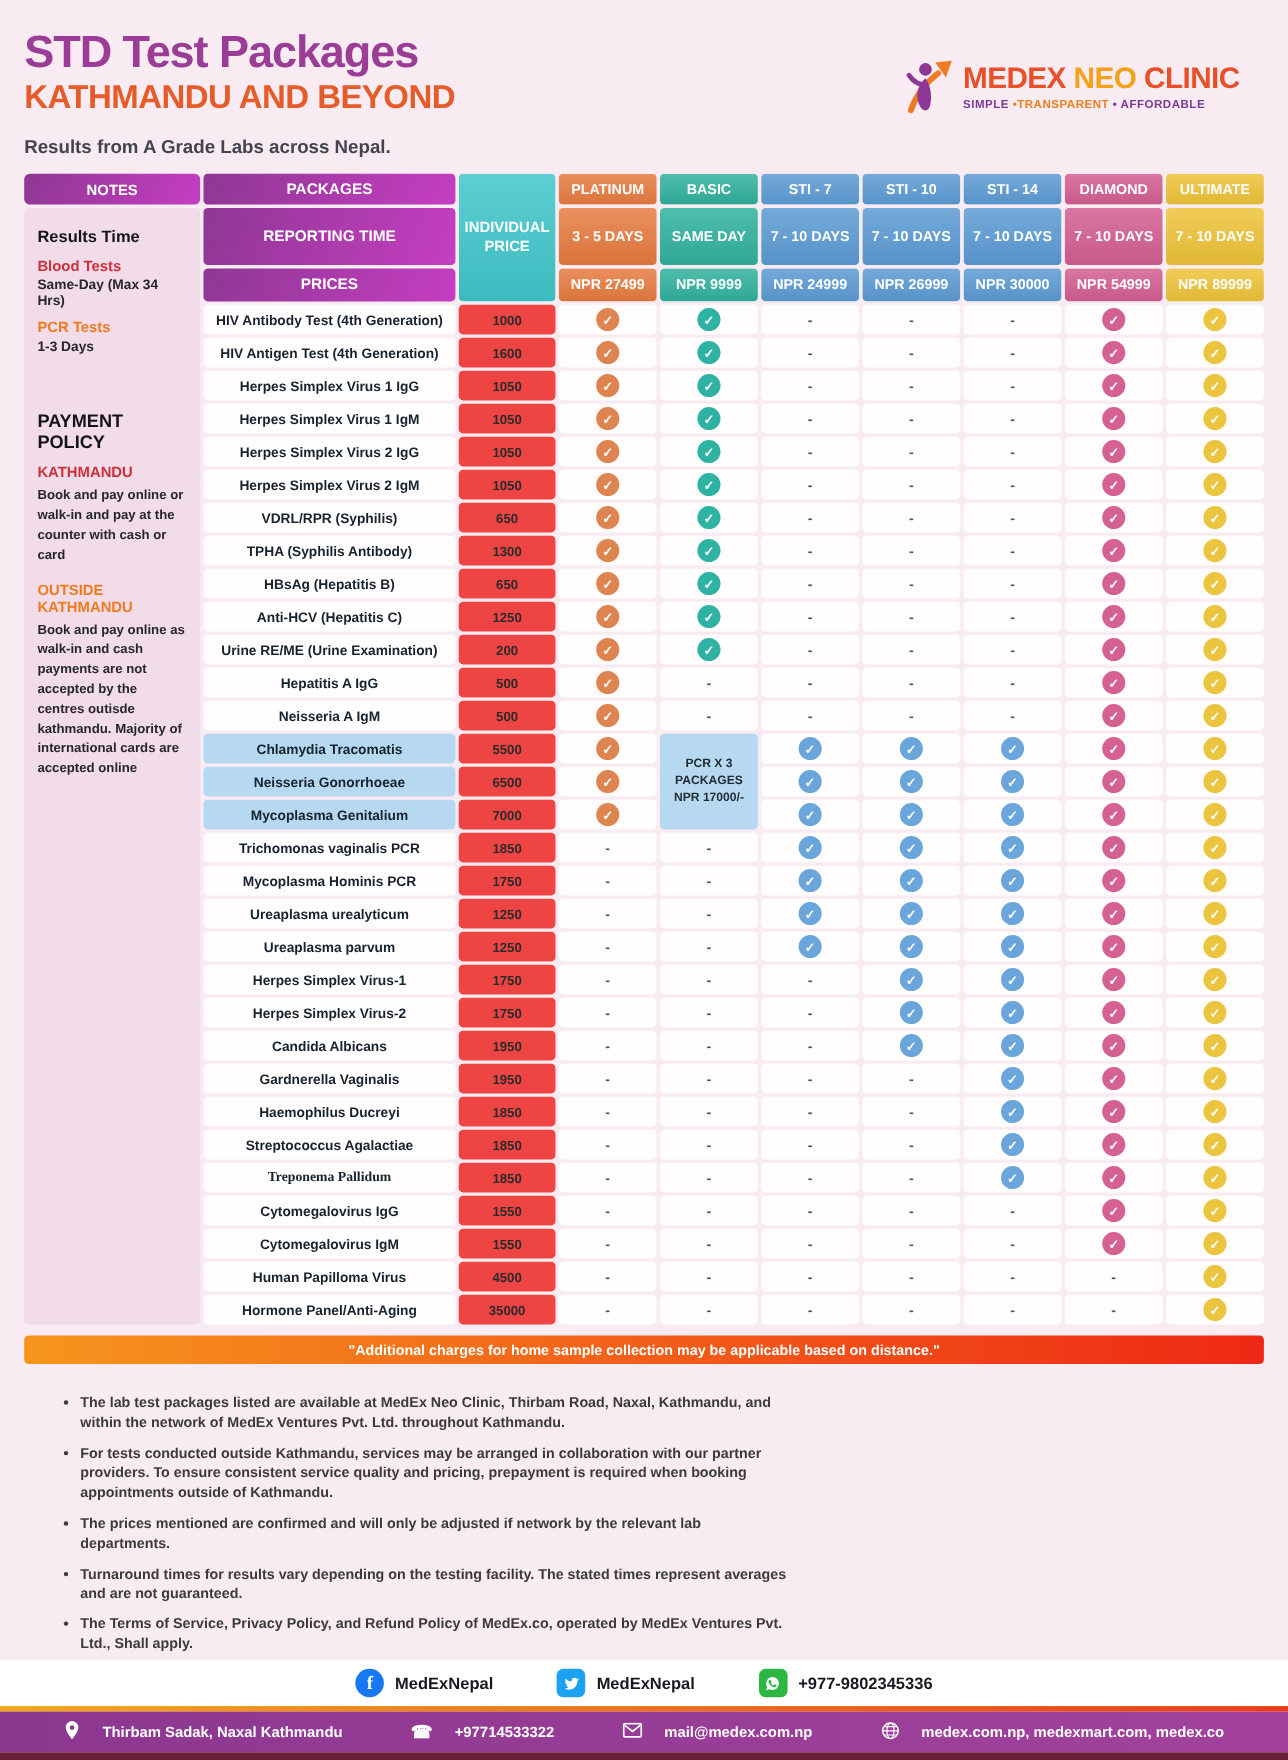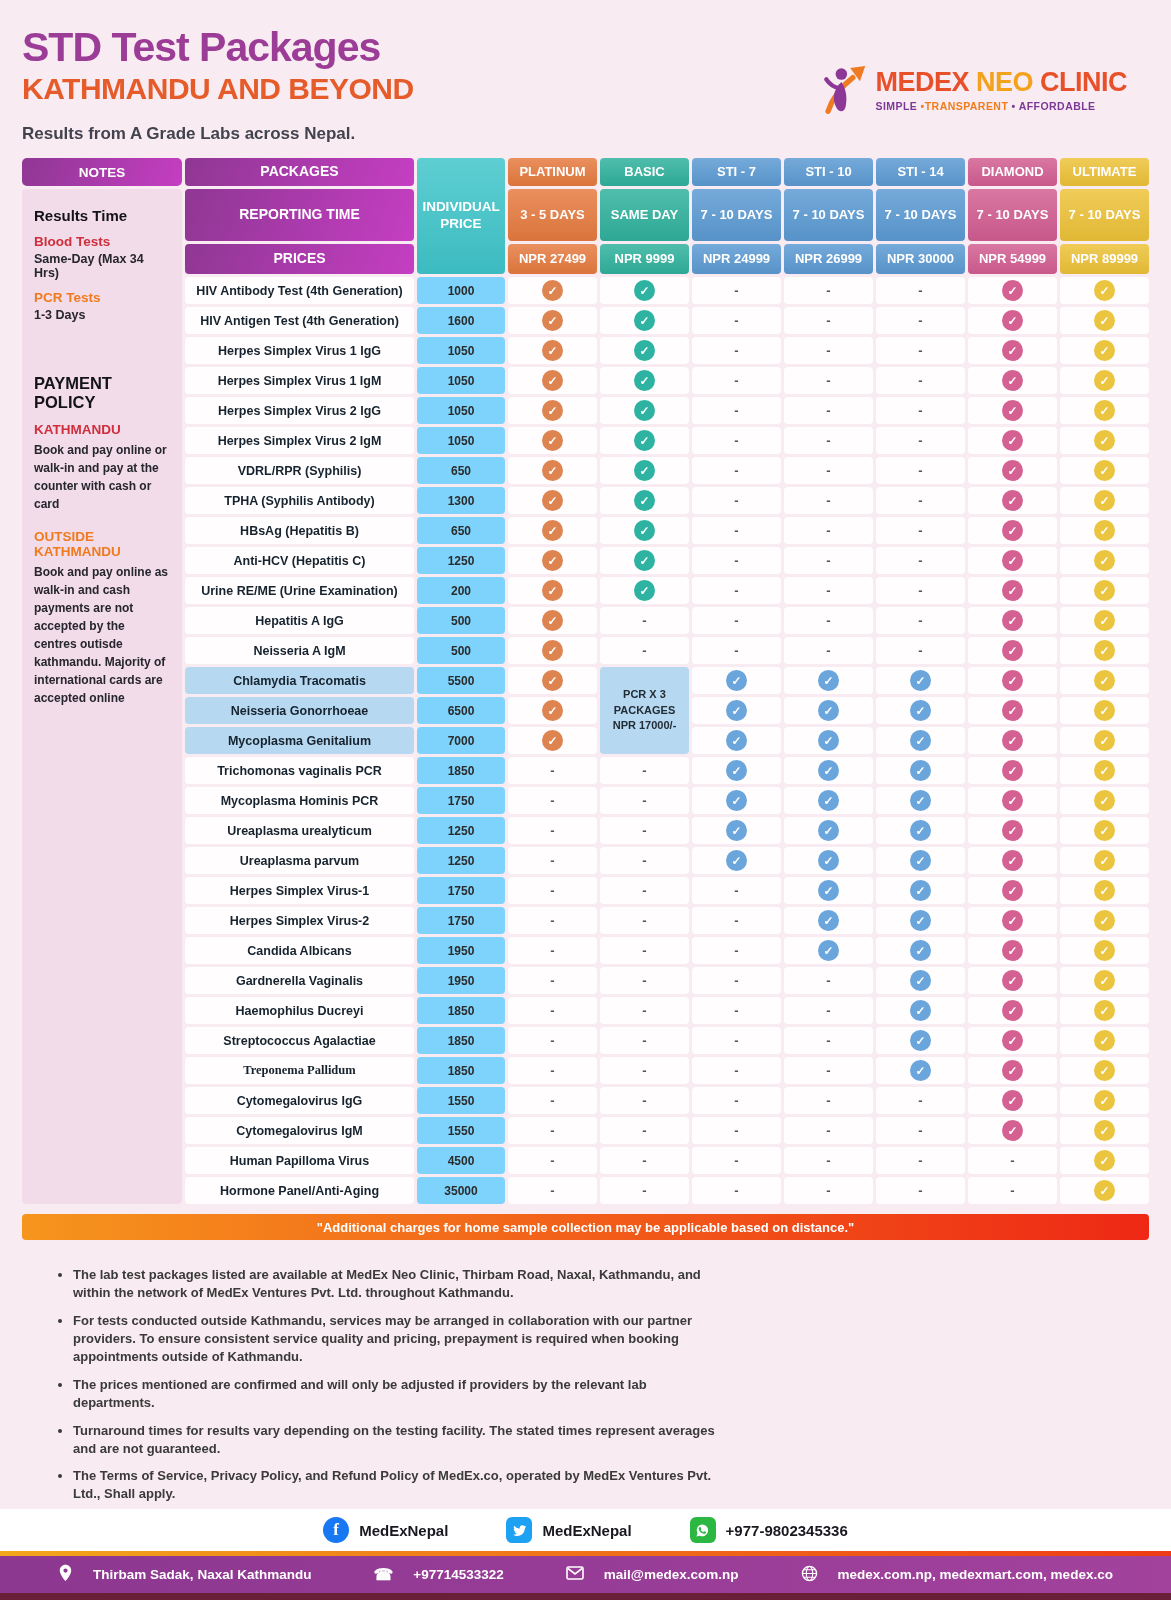--- a/index.html
+++ b/index.html
@@ -5,21 +5,21 @@
   * { box-sizing: border-box; }
   body { margin:0; font-family:"Liberation Sans", sans-serif; background:#ddd; }
   .page { width:1171px; height:1600px; background:#f8ebf1; position:relative; overflow:hidden; margin:0 auto; }
 
   
   .hd { padding:26px 0 0 22px; }
   .hd-title { margin:0; font-size:41px; line-height:1.05; color:#9b3c96; font-weight:800; letter-spacing:-1px; }
   .hd-sub { margin:3px 0 18px; font-size:30px; color:#e55c2a; font-weight:800; letter-spacing:-0.5px; }
   .hd-tag { margin-top:7px; font-size:17px; color:#42434f; font-weight:600; }
 
-  .logo { position:absolute; top:63px; right:44px; display:flex; align-items:center; gap:8px; }
+  .logo { position:absolute; top:52px; right:44px; display:flex; align-items:center; gap:8px; }
   .logo svg { display:block; }
   .brand { font-size:27px; font-weight:800; letter-spacing:-0.5px; line-height:1; white-space:nowrap; }
   .brand .b1, .brand .b3 { color:#e8502a; }
   .brand .b2 { color:#f4a11c; }
   .slogan { font-size:10.5px; font-weight:700; letter-spacing:0.45px; margin-top:4px; white-space:nowrap; }
   .slogan .s1, .slogan .s3 { color:#7c3896; }
   .slogan .s2 { color:#f07d1d; }
 
   
   .tablewrap { display:flex; gap:3px; margin:14px 22px 0; }
@@ -36,21 +36,21 @@
 
   #grid { flex:1; display:grid; grid-template-columns:229px 88px repeat(7,1fr);
           grid-template-rows:28px 52px 30px repeat(31,27px); gap:3px; }
   #grid > div { border-radius:4px; display:flex; align-items:center; justify-content:center; }
   .hc { color:#fff; font-weight:700; font-size:13px; text-align:center; line-height:1.25;
         background-image:linear-gradient(180deg,rgba(255,255,255,.16),rgba(0,0,0,.05)); }
   .corner { background:linear-gradient(110deg,#8f3794,#c53ec2); font-size:14px; }
   .indiv { background-color:#3fc5ca; font-size:13.5px; white-space:pre-line; }
   .ncell { background:#fffdfe; font-weight:700; font-size:12.5px; color:#16232e; white-space:nowrap; }
   .ncell.hl { background:#b7d8f1; }
-  .pcell { background:#7dd3fc; font-size:12px; font-weight:600; color:#2b2b2b; }
+  .pcell { background:#ef4444; font-size:12px; font-weight:600; color:#2b2b2b; }
   .bcell { background:#fffdfe; font-size:13px; font-weight:700; color:#555; }
   .chk { width:21px; height:21px; border-radius:50%; display:flex; align-items:center; justify-content:center;
          color:#fff; font-size:12px; font-weight:700; }
   .pcr { background:#b7d8f1; font-size:11px; font-weight:800; color:#222c35; text-align:center;
          white-space:pre-line; line-height:1.4; }
 
   
   .banner { margin:10px 22px 0; height:26px; border-radius:4px;
             background:linear-gradient(90deg,#f6951d,#ee2815); color:#fff; font-weight:700; font-size:13px;
             display:flex; align-items:center; justify-content:center; }
@@ -664,21 +664,21 @@
         </div>
       </div>
   </div>
 
   <div class="banner">"Additional charges for home sample collection may be applicable based on distance."</div>
 
   <div class="terms">
     <ul id="terms-list">
         <li>The lab test packages listed are available at MedEx Neo Clinic, Thirbam Road, Naxal, Kathmandu, and within the network of MedEx Ventures Pvt. Ltd. throughout Kathmandu.</li>
         <li>For tests conducted outside Kathmandu, services may be arranged in collaboration with our partner providers. To ensure consistent service quality and pricing, prepayment is required when booking appointments outside of Kathmandu.</li>
-        <li>The prices mentioned are confirmed and will only be adjusted if providers by the relevant lab departments.</li>
+        <li>The prices mentioned are confirmed and will only be adjusted if network by the relevant lab departments.</li>
         <li>Turnaround times for results vary depending on the testing facility. The stated times represent averages and are not guaranteed.</li>
         <li>The Terms of Service, Privacy Policy, and Refund Policy of MedEx.co, operated by MedEx Ventures Pvt. Ltd., Shall apply.</li>
       </ul>
   </div>
 
   <div class="bottom">
     <div class="social">
       <div class="social-item">
         <span class="fb">f</span>
         <span>MedExNepal</span>

